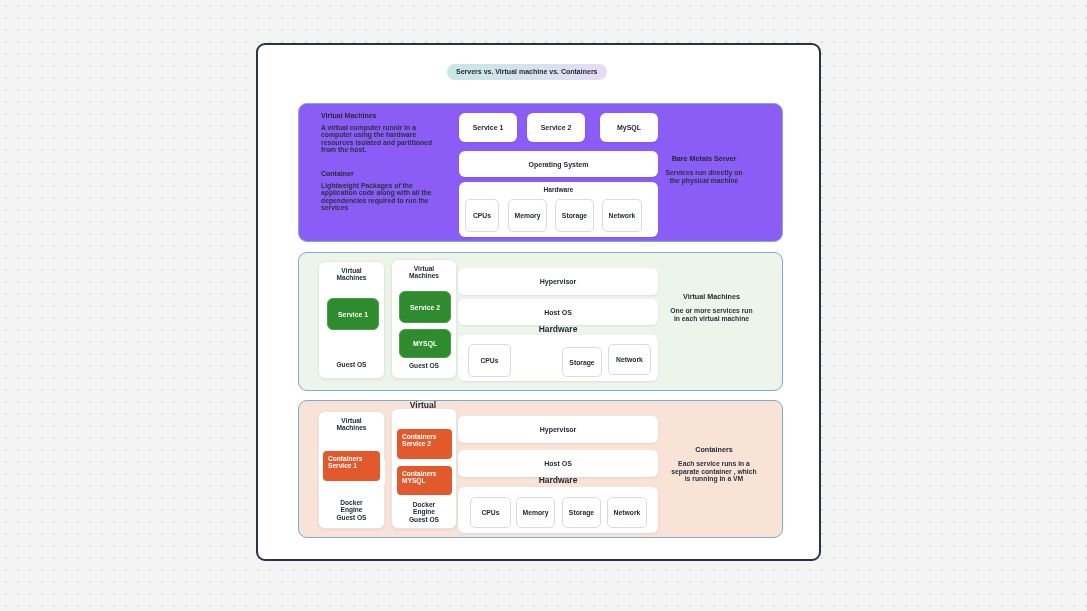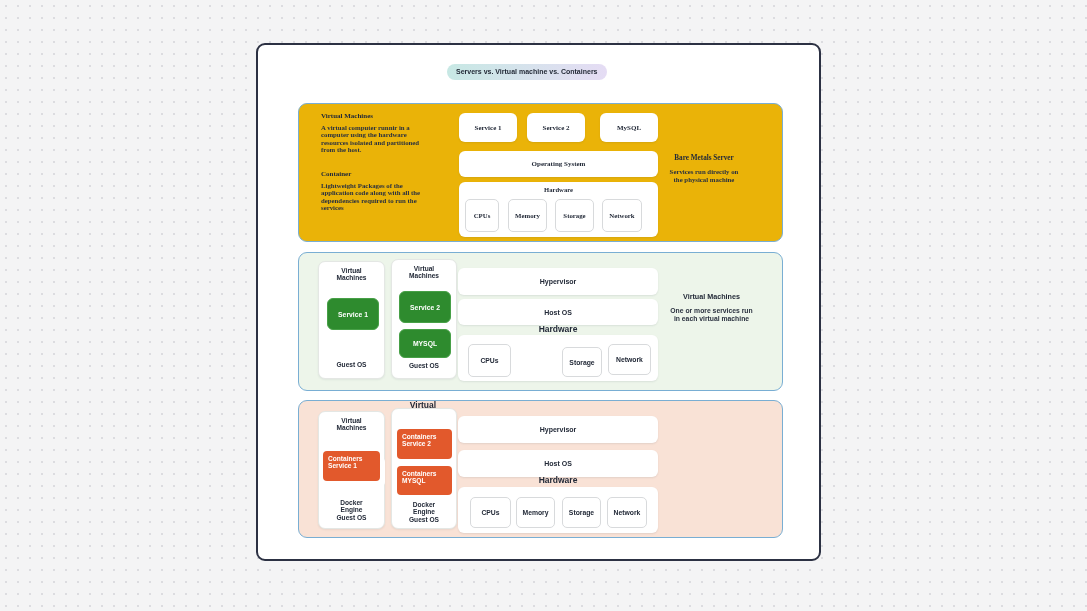--- a/index.html
+++ b/index.html
@@ -17,21 +17,21 @@
     box-sizing:border-box;
   }
   .pill{
     position:absolute;left:189px;top:19px;height:16px;line-height:16px;
     padding:0 9px;border-radius:9px;
     background:linear-gradient(90deg,#c7e8e4,#e5dcf4);
     font-size:7px;font-weight:700;color:#1f2633;white-space:nowrap;
   }
   .sec{position:absolute;left:40px;width:485px;border-radius:9px;
     border:1.5px solid #79aed3;box-sizing:border-box;}
-  .sec-bm{top:58px;height:139px;background:#eab308;font-family:Liberation Serif, serif;}
+  .sec-bm{top:58px;height:139px;background:#8b5cf6;}
   .sec-vm{top:207px;height:139px;background:#edf5ea;}
   .sec-ct{top:355px;height:138px;background:#f9e2d6;}
 
   .nh{position:absolute;font-size:7px;font-weight:700;white-space:pre-line;}
   .nb{position:absolute;font-size:6.8px;font-weight:700;line-height:7.4px;
       white-space:pre-line;color:#2a313f;}
   .rnote{position:absolute;text-align:center;}
   .rnote .rh{font-size:7.2px;font-weight:700;}
   .rnote .rb{font-size:6.8px;font-weight:700;line-height:7.6px;margin-top:6px;
       white-space:pre-line;color:#2a313f;}
@@ -180,15 +180,21 @@
       </div>
 
     <div class="hwlabel-lg" style="left:159px;top:74px;width:200px">Hardware</div>
     <div class="hwbox" style="left:159px;top:86px;width:200px;height:46px">
       <div class="hwitem" style="left:12px;top:10px;width:39px;height:29px">CPUs</div>
       <div class="hwitem" style="left:58px;top:10px;width:37px;height:29px">Memory</div>
       <div class="hwitem" style="left:104px;top:10px;width:37px;height:29px">Storage</div>
       <div class="hwitem" style="left:149px;top:10px;width:38px;height:29px">Network</div>
     </div>
 
+    <div class="rnote" style="left:350px;top:44px;width:130px">
+      <div class="rh">Containers</div>
+      <div class="rb">Each service runs in a
+separate container , which
+is running in a VM</div>
+    </div>
   </section>
 
 </div>
 
 </body></html>

